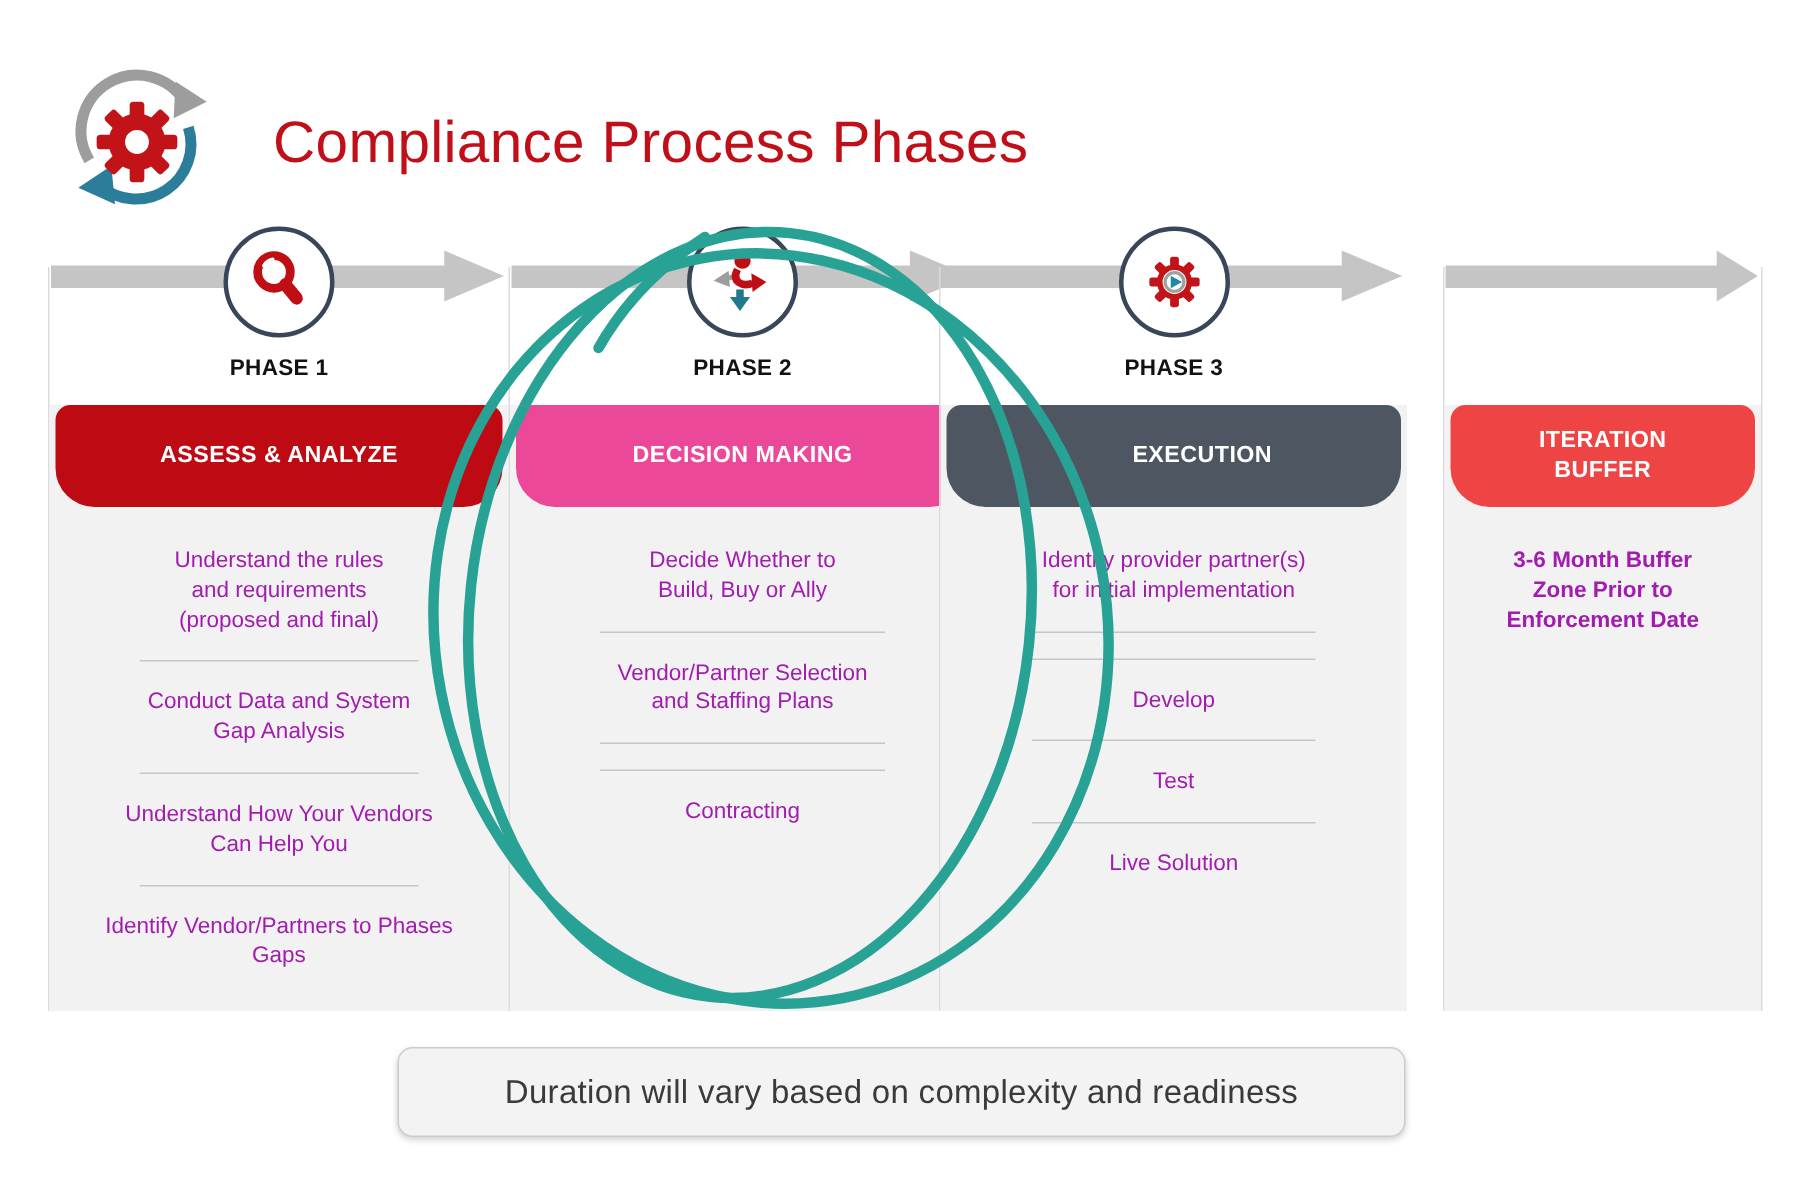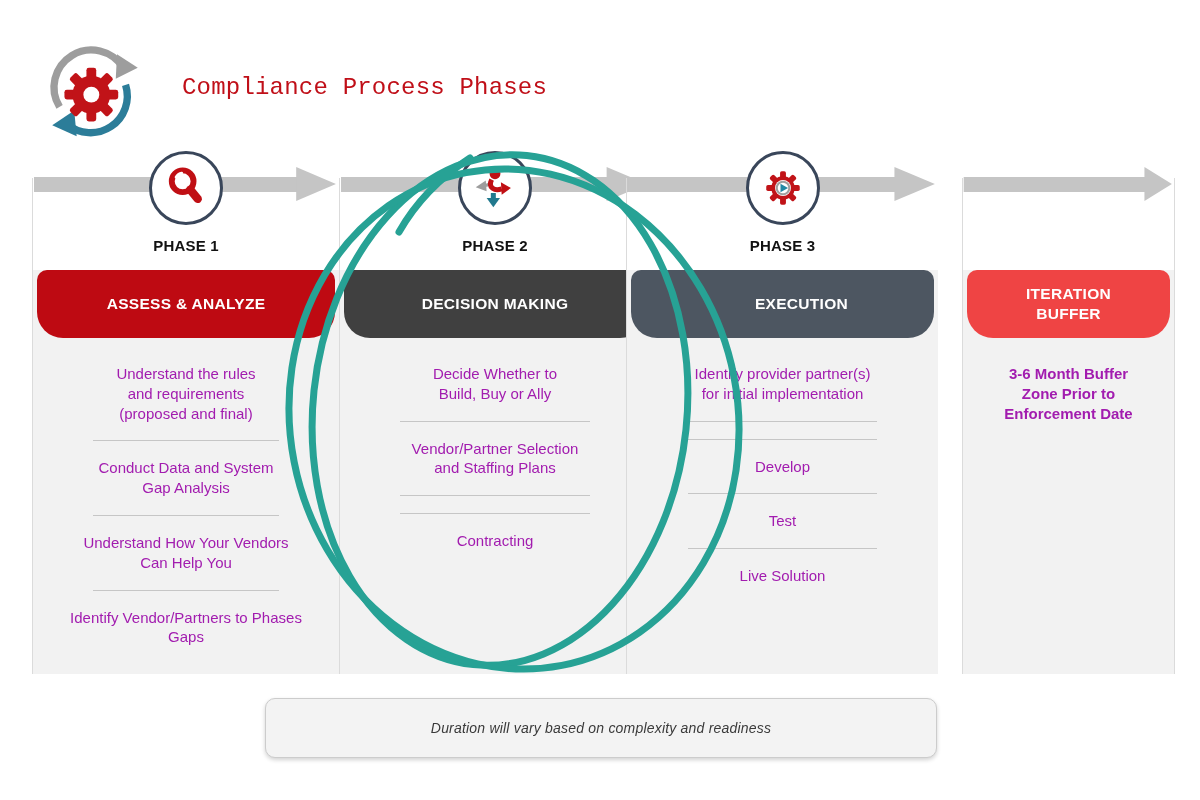--- a/index.html
+++ b/index.html
@@ -1,22 +1,22 @@
 <!DOCTYPE html>
 <html><head>
 <meta charset="utf-8">
 <style>
   html,body{margin:0;padding:0;background:#fff;}
   .stage{position:relative;width:1200px;height:800px;background:#ffffff;overflow:hidden;
          font-family:"Liberation Sans",sans-serif;}
 
   
   .brand{position:absolute;left:40px;top:36px;width:110px;height:110px;}
-  .page-title{position:absolute;left:182px;top:74px;font-size:24px;font-weight:500;
-              letter-spacing:.2px;color:#C00F18;font-family:Liberation Mono, monospace;}
+  .page-title{position:absolute;left:182px;top:74px;font-size:39px;font-weight:500;
+              letter-spacing:.2px;color:#C00F18;}
 
   
   .col{position:absolute;top:178px;height:496px;box-sizing:border-box;
        border-left:1px solid #DBDBDB;}
   .c1{left:32px;width:307px;}
   .c2{left:339px;width:311px;}
   .c3{left:626px;width:312px;}
   .c4{left:962px;width:213px;border-right:1px solid #DBDBDB;}
 
   .arrow{position:absolute;top:-14px;left:0;width:100%;height:40px;}
@@ -36,21 +36,21 @@
   .item{white-space:pre-line;text-align:center;font-size:15px;line-height:1.32;
        color:#a21caf;}
   .items.bold .item{font-weight:bold;}
   .sep{height:1px;background:#C6C6C6;width:68%;margin:17px auto;}
 
   
   .footer-box{position:absolute;left:265px;top:698px;width:670px;height:58px;
        background:#F3F3F3;border:1px solid #CCCCCC;border-radius:10px;
        box-shadow:0 2px 4px rgba(0,0,0,.18);
        display:flex;align-items:center;justify-content:center;}
-  .footer-box span{font-style:italic;font-size:14px;color:#3A3A3A;letter-spacing:.2px;}
+  .footer-box span{font-size:22px;color:#3A3A3A;letter-spacing:.2px;}
 
   
   .overlay{position:absolute;left:0;top:0;width:1200px;height:800px;z-index:40;
        pointer-events:none;}
   .annot{fill:none;stroke-width:7;stroke-linecap:round;}
 </style>
 </head>
 <body>
 
 <div class="stage">
@@ -128,21 +128,21 @@
         <polygon points="44,30 56,37 45,45" fill="#C00F14"></polygon>
         <line x1="35" y1="43" x2="35" y2="49" stroke="#21798E" stroke-width="6"></line>
         <polygon points="27,49 43,49 35,60" fill="#21798E"></polygon>
       </svg>
 
     </div>
 
     <div class="phase-label">PHASE 2</div>
 
     <div class="body-wrap">
-      <div class="pill" style="background: #404040;">DECISION MAKING</div>
+      <div class="pill" style="background: #ec4899;">DECISION MAKING</div>
       <div class="items">
             <div class="item">Decide Whether to
 Build, Buy or Ally</div>
             <div class="sep"></div>
             <div class="item">Vendor/Partner Selection
 and Staffing Plans</div>
             <div class="sep"></div>
             <div class="sep"></div>
             <div class="item">Contracting</div>
           </div>

